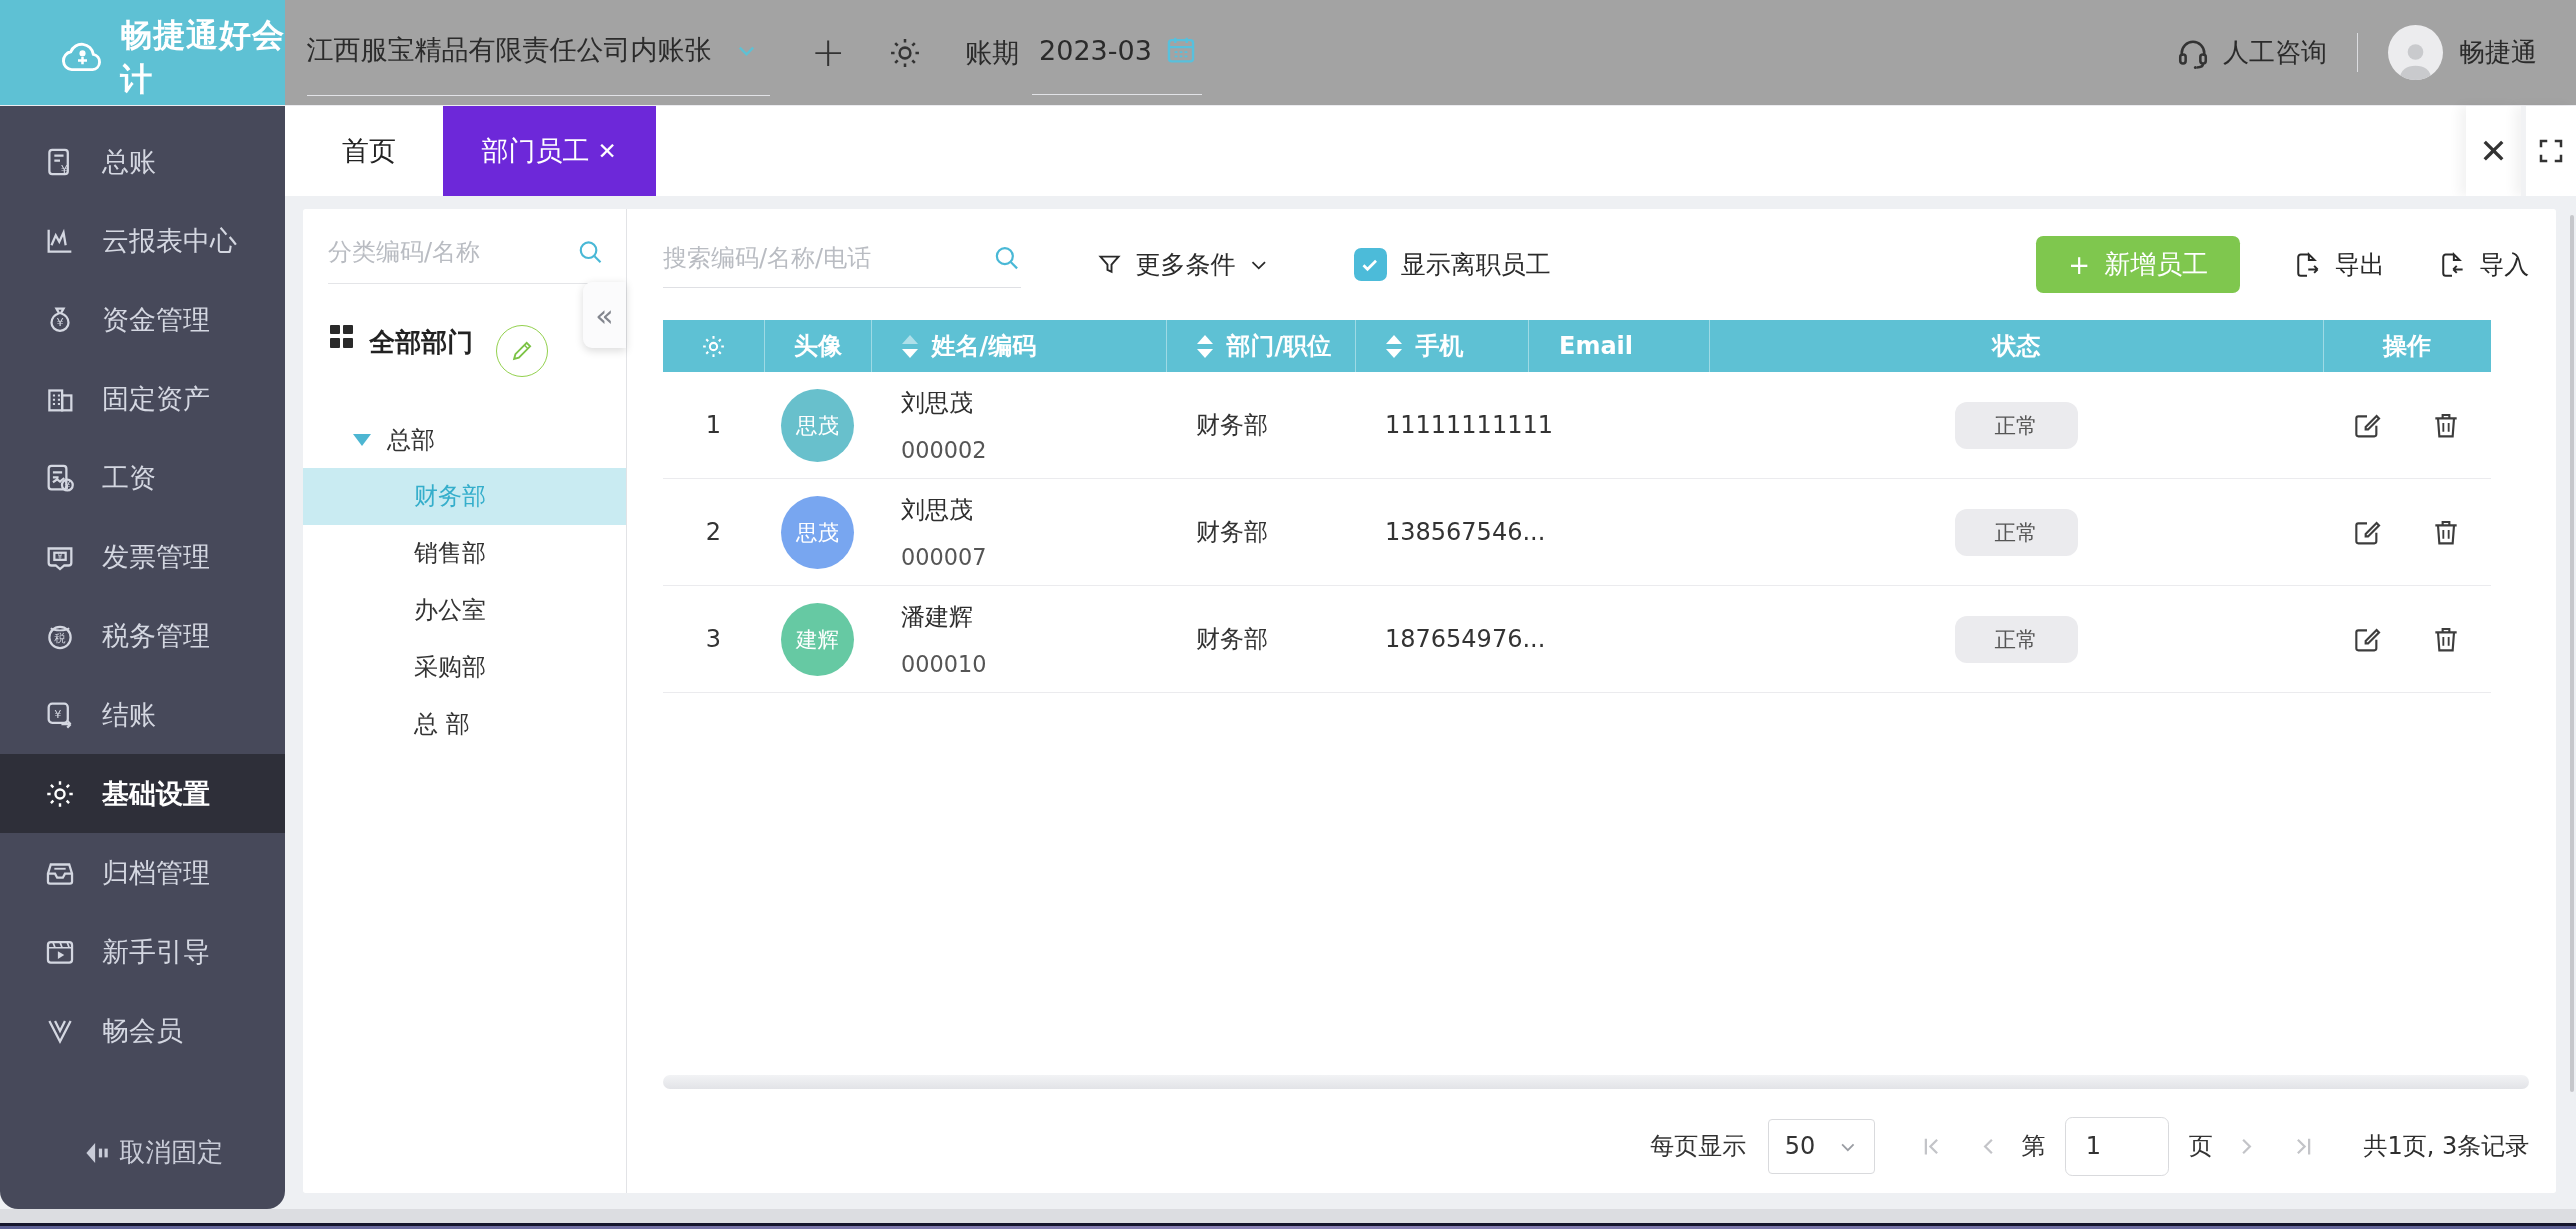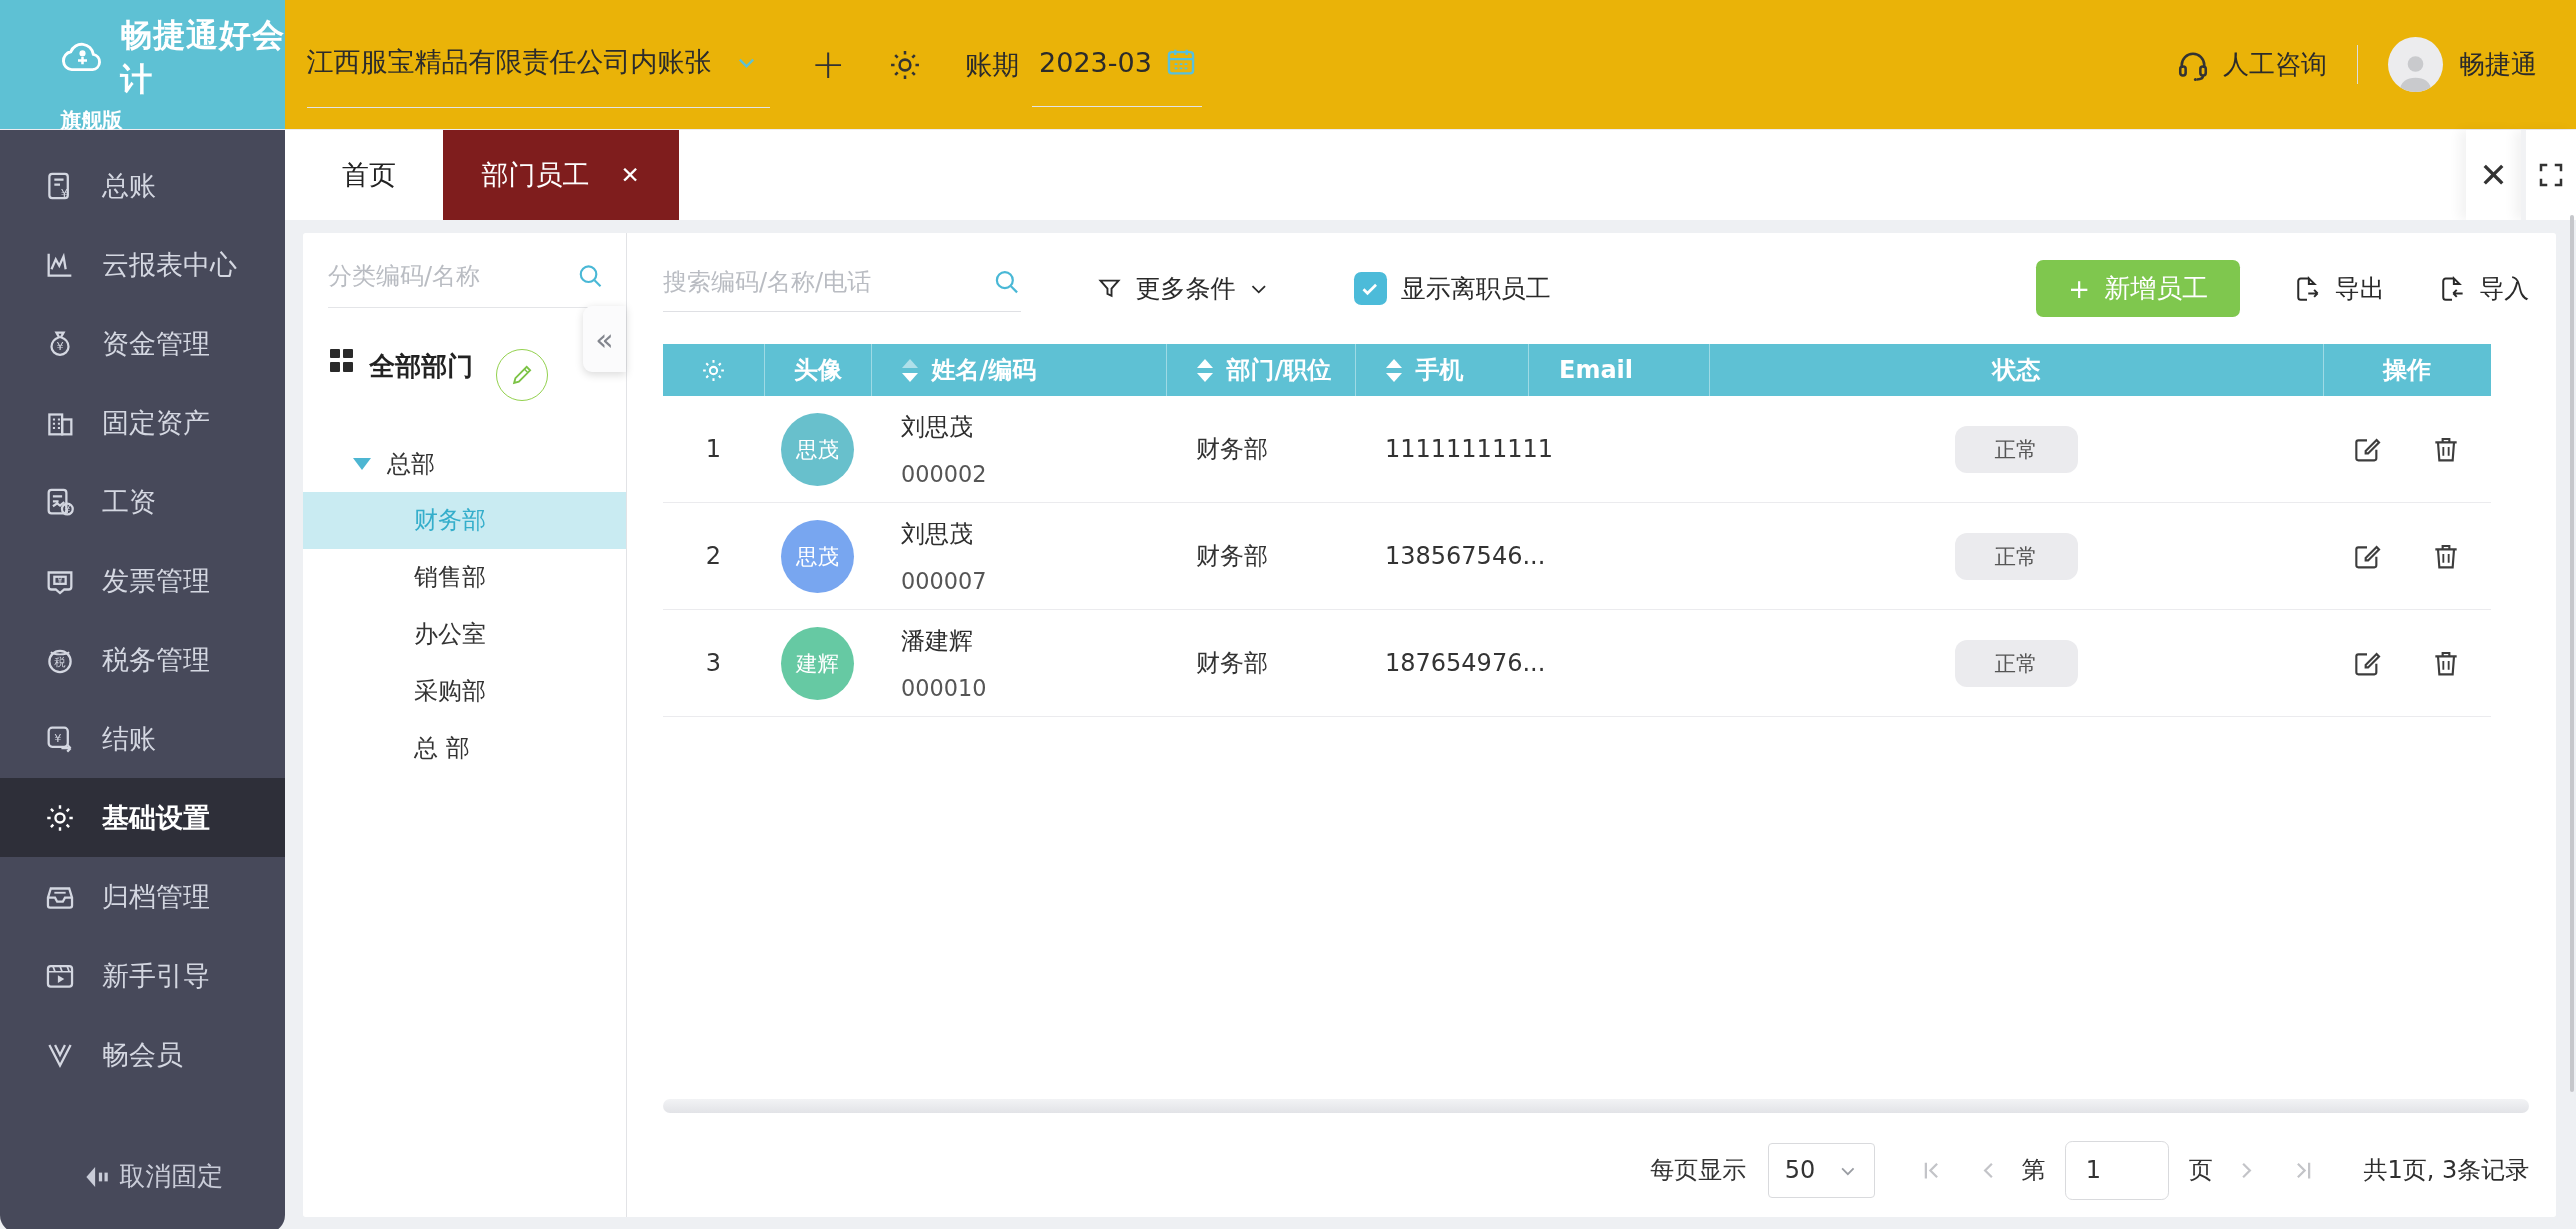--- a/index.html
+++ b/index.html
@@ -1,21 +1,21 @@
 <!DOCTYPE html>
 <html style="font-size:14.3px"><head>
 <meta charset="utf-8">
 <style>
   *{margin:0;padding:0;box-sizing:border-box}
   html,body{background:#ffffff}
   body{font-family:"DejaVu Sans","Liberation Sans",sans-serif}
   .app{position:relative;width:2576px;height:1230px;background:#eef0f3;overflow:hidden}
 
   
-  .topbar{display:flex;height:130px;background:#eab308;border-bottom:0.9px solid #ececf0}
+  .topbar{display:flex;height:106px;background:#a3a3a3;border-bottom:0.9px solid #ececf0}
   .logo{width:285px;height:100%;background:#5ec1d4;color:#fff;padding:14.3px 0 0 59px}
   .logo-row{display:flex;align-items:center;gap:14.3px}
   .logo-title{font-size:32px;font-weight:bold;letter-spacing:0.9px}
   .logo-sub{font-size:20.6px;font-weight:bold;margin:3.6px 0 0 1.8px}
   .topbar-main{flex:1;display:flex;align-items:center;padding:0 39px 0 21.5px}
   .company-box{display:flex;align-items:center;gap:23px;border-bottom:0.9px solid #e2e3e7;padding:23px 12.5px 27px 0}
   .company{font-size:27px;color:#2b2b2b}
   .chev-teal{width:23px;height:23px;stroke:#5ec1d4;stroke-width:2.4;fill:none}
   .tb-ico{margin-left:41px;display:flex;align-items:center;color:#333}
   .plus-glyph{font-size:41px;font-weight:300;color:#333;line-height:1}
@@ -33,21 +33,21 @@
   .sidebar{width:285px;background:#47495a;border-radius:0 0 18px 18px;position:relative;padding-top:16px;flex-shrink:0}
   .side-item{height:79px;display:flex;align-items:center;gap:25px;padding-left:43px;color:#d4d7e1;font-size:27px;cursor:pointer}
   .side-item.active{background:#2e2f39;color:#fff;font-weight:bold}
   .side-item svg{flex-shrink:0}
   .unpin{position:absolute;bottom:39px;left:82px;display:flex;align-items:center;gap:7.2px;color:#c9ccd8;font-size:26px}
 
   .main-col{flex:1;display:flex;flex-direction:column;min-width:0}
   
   .tabbar{height:90px;background:#fff;display:flex;align-items:stretch}
   .tab-home{margin-left:32px;padding:0 25px;display:flex;align-items:center;font-size:27px;color:#222;cursor:pointer}
-  .tab-active{margin-left:21.5px;background:#7f1d1d;color:#fff;display:flex;align-items:center;gap:31px;font-size:27px;padding:0 39px;cursor:pointer}
+  .tab-active{margin-left:21.5px;background:#6d28d9;color:#fff;display:flex;align-items:center;gap:8px;font-size:27px;padding:0 39px;cursor:pointer}
   .tab-close{font-size:23px;color:#fff}
   .tab-right{margin-left:auto;display:flex}
   .tab-icon-btn{width:55px;display:flex;align-items:center;justify-content:center;background:#fff;box-shadow:-7.2px 0 10.7px rgba(0,0,0,.05);cursor:pointer;color:#333}
   .tab-icon-btn + .tab-icon-btn{border-left:5.4px solid #f1f2f4}
   .close-glyph{font-size:34px;color:#333;font-weight:300}
 
   
   .content{flex:1;background:#eef0f3;padding:13.4px 19.7px 16px 18px;min-height:0}
   .card{background:#fff;border-radius:2.7px;height:100%;display:flex}
 

